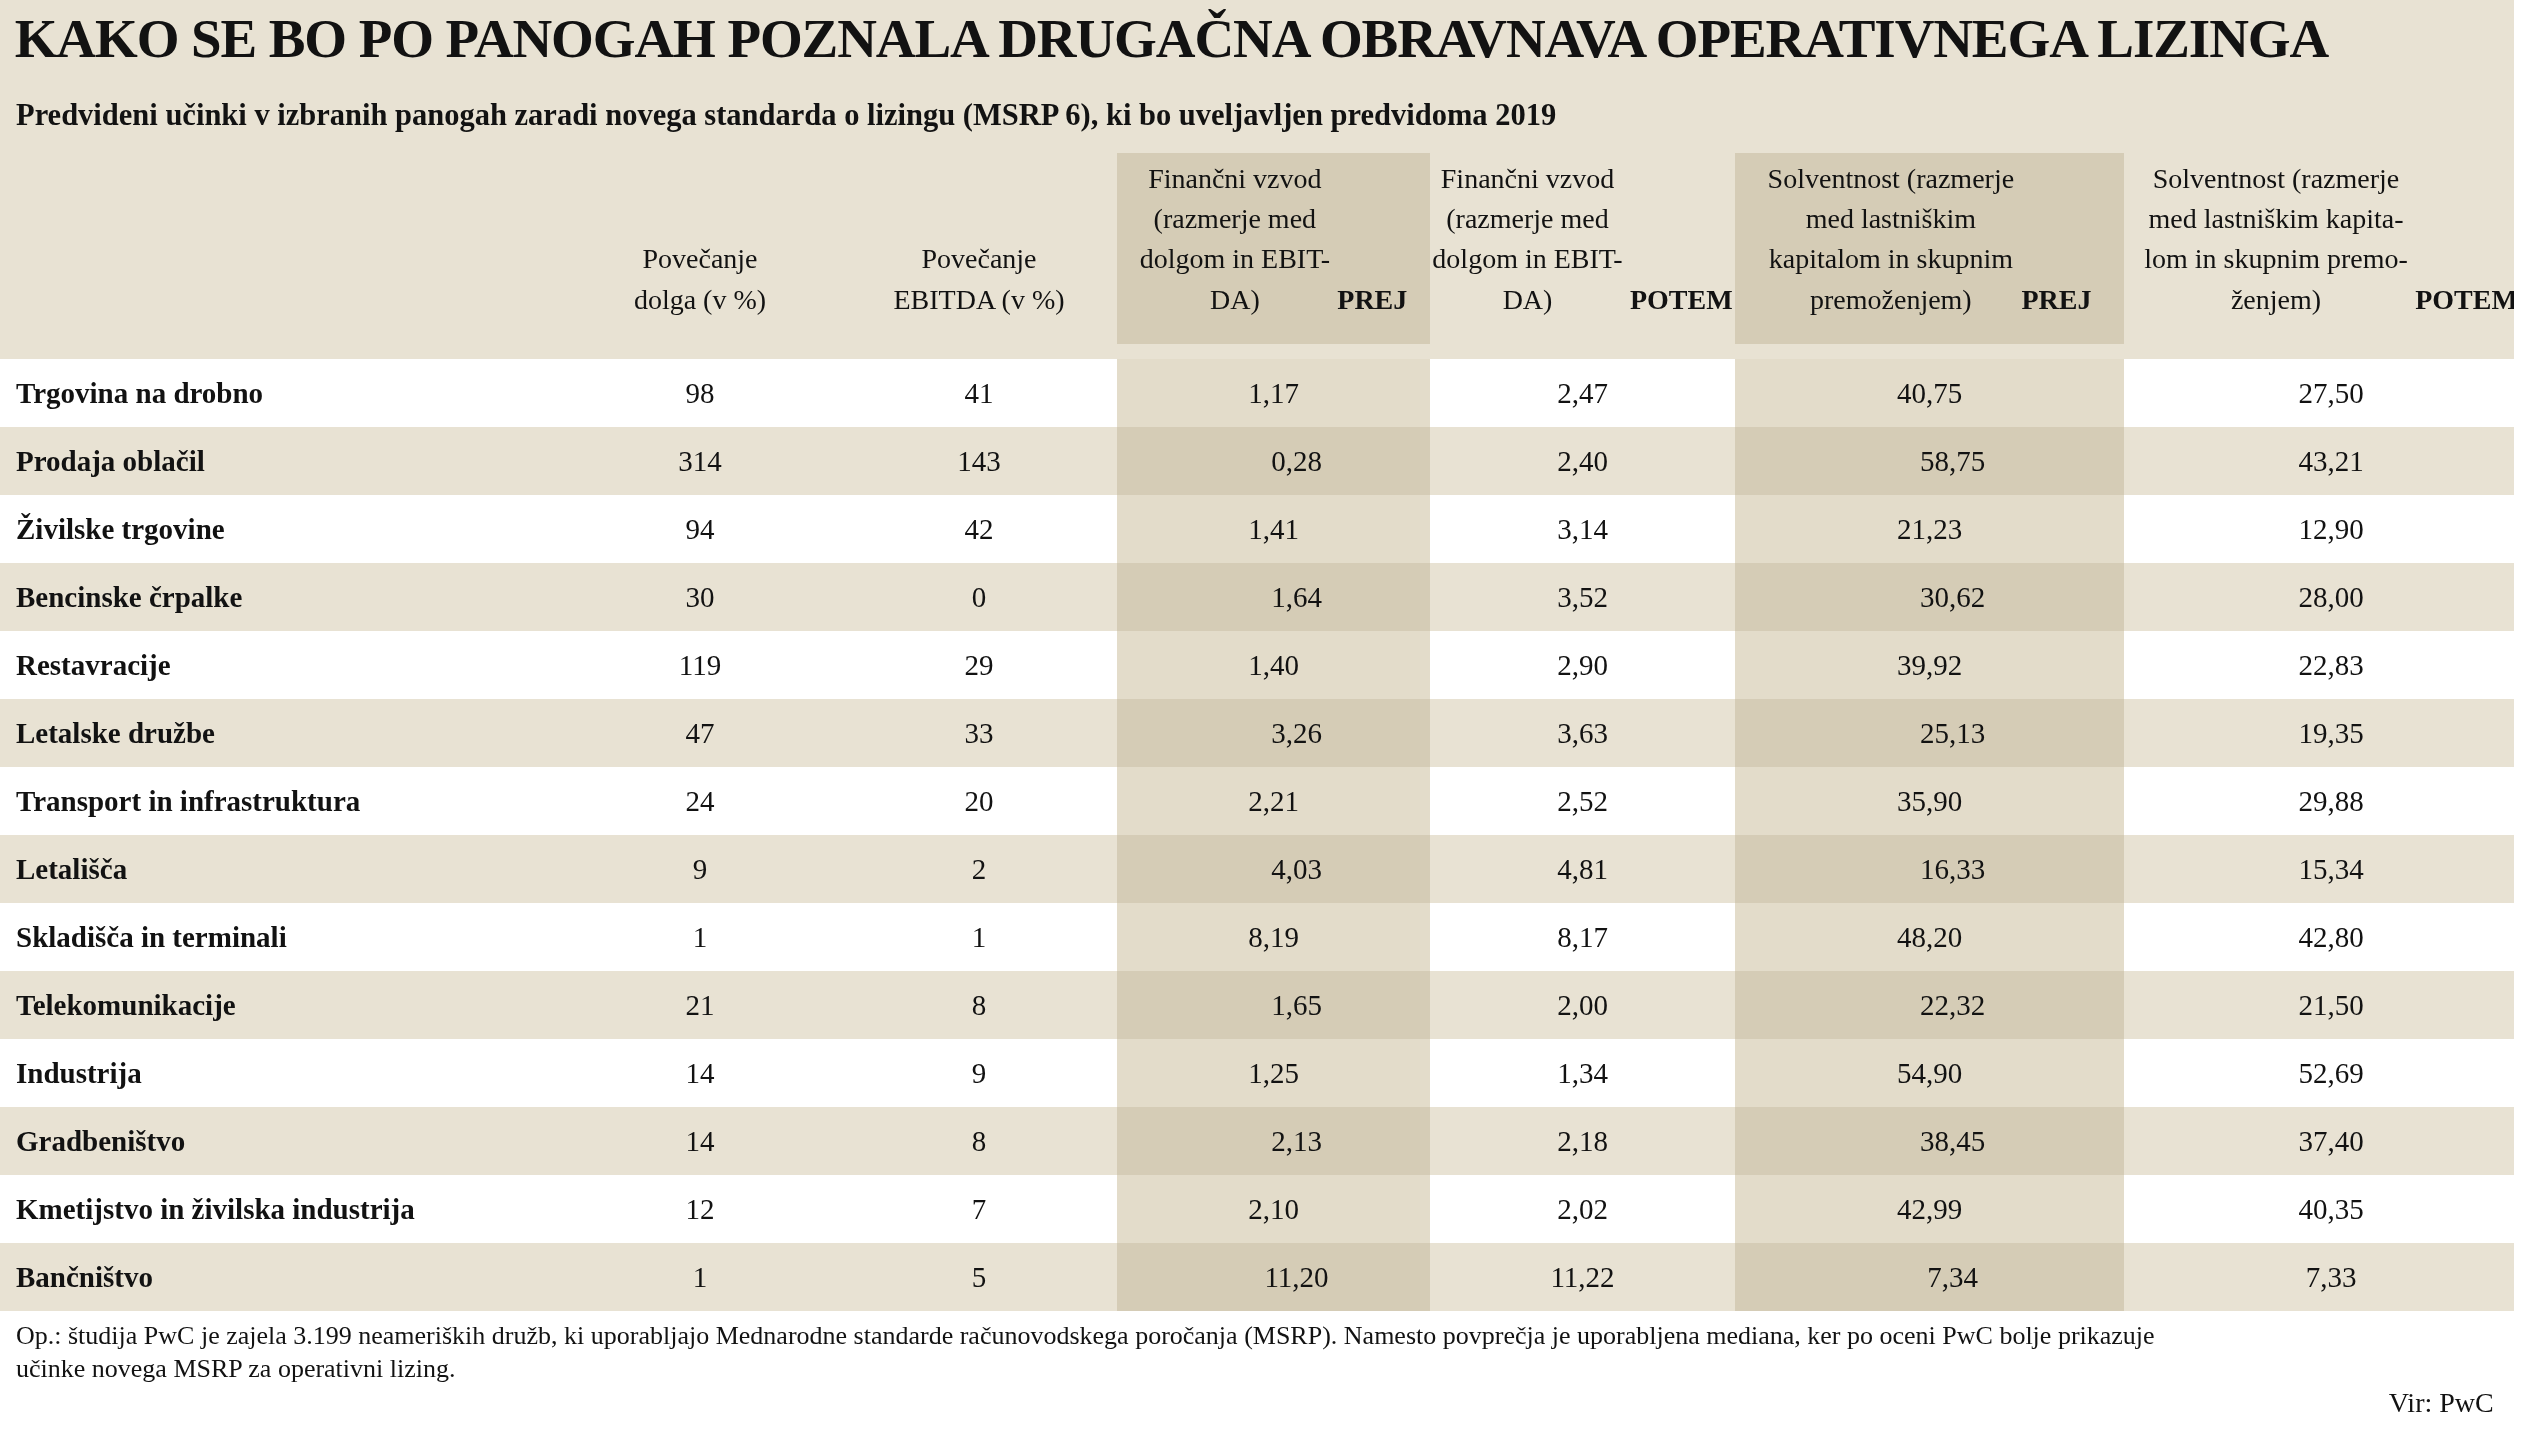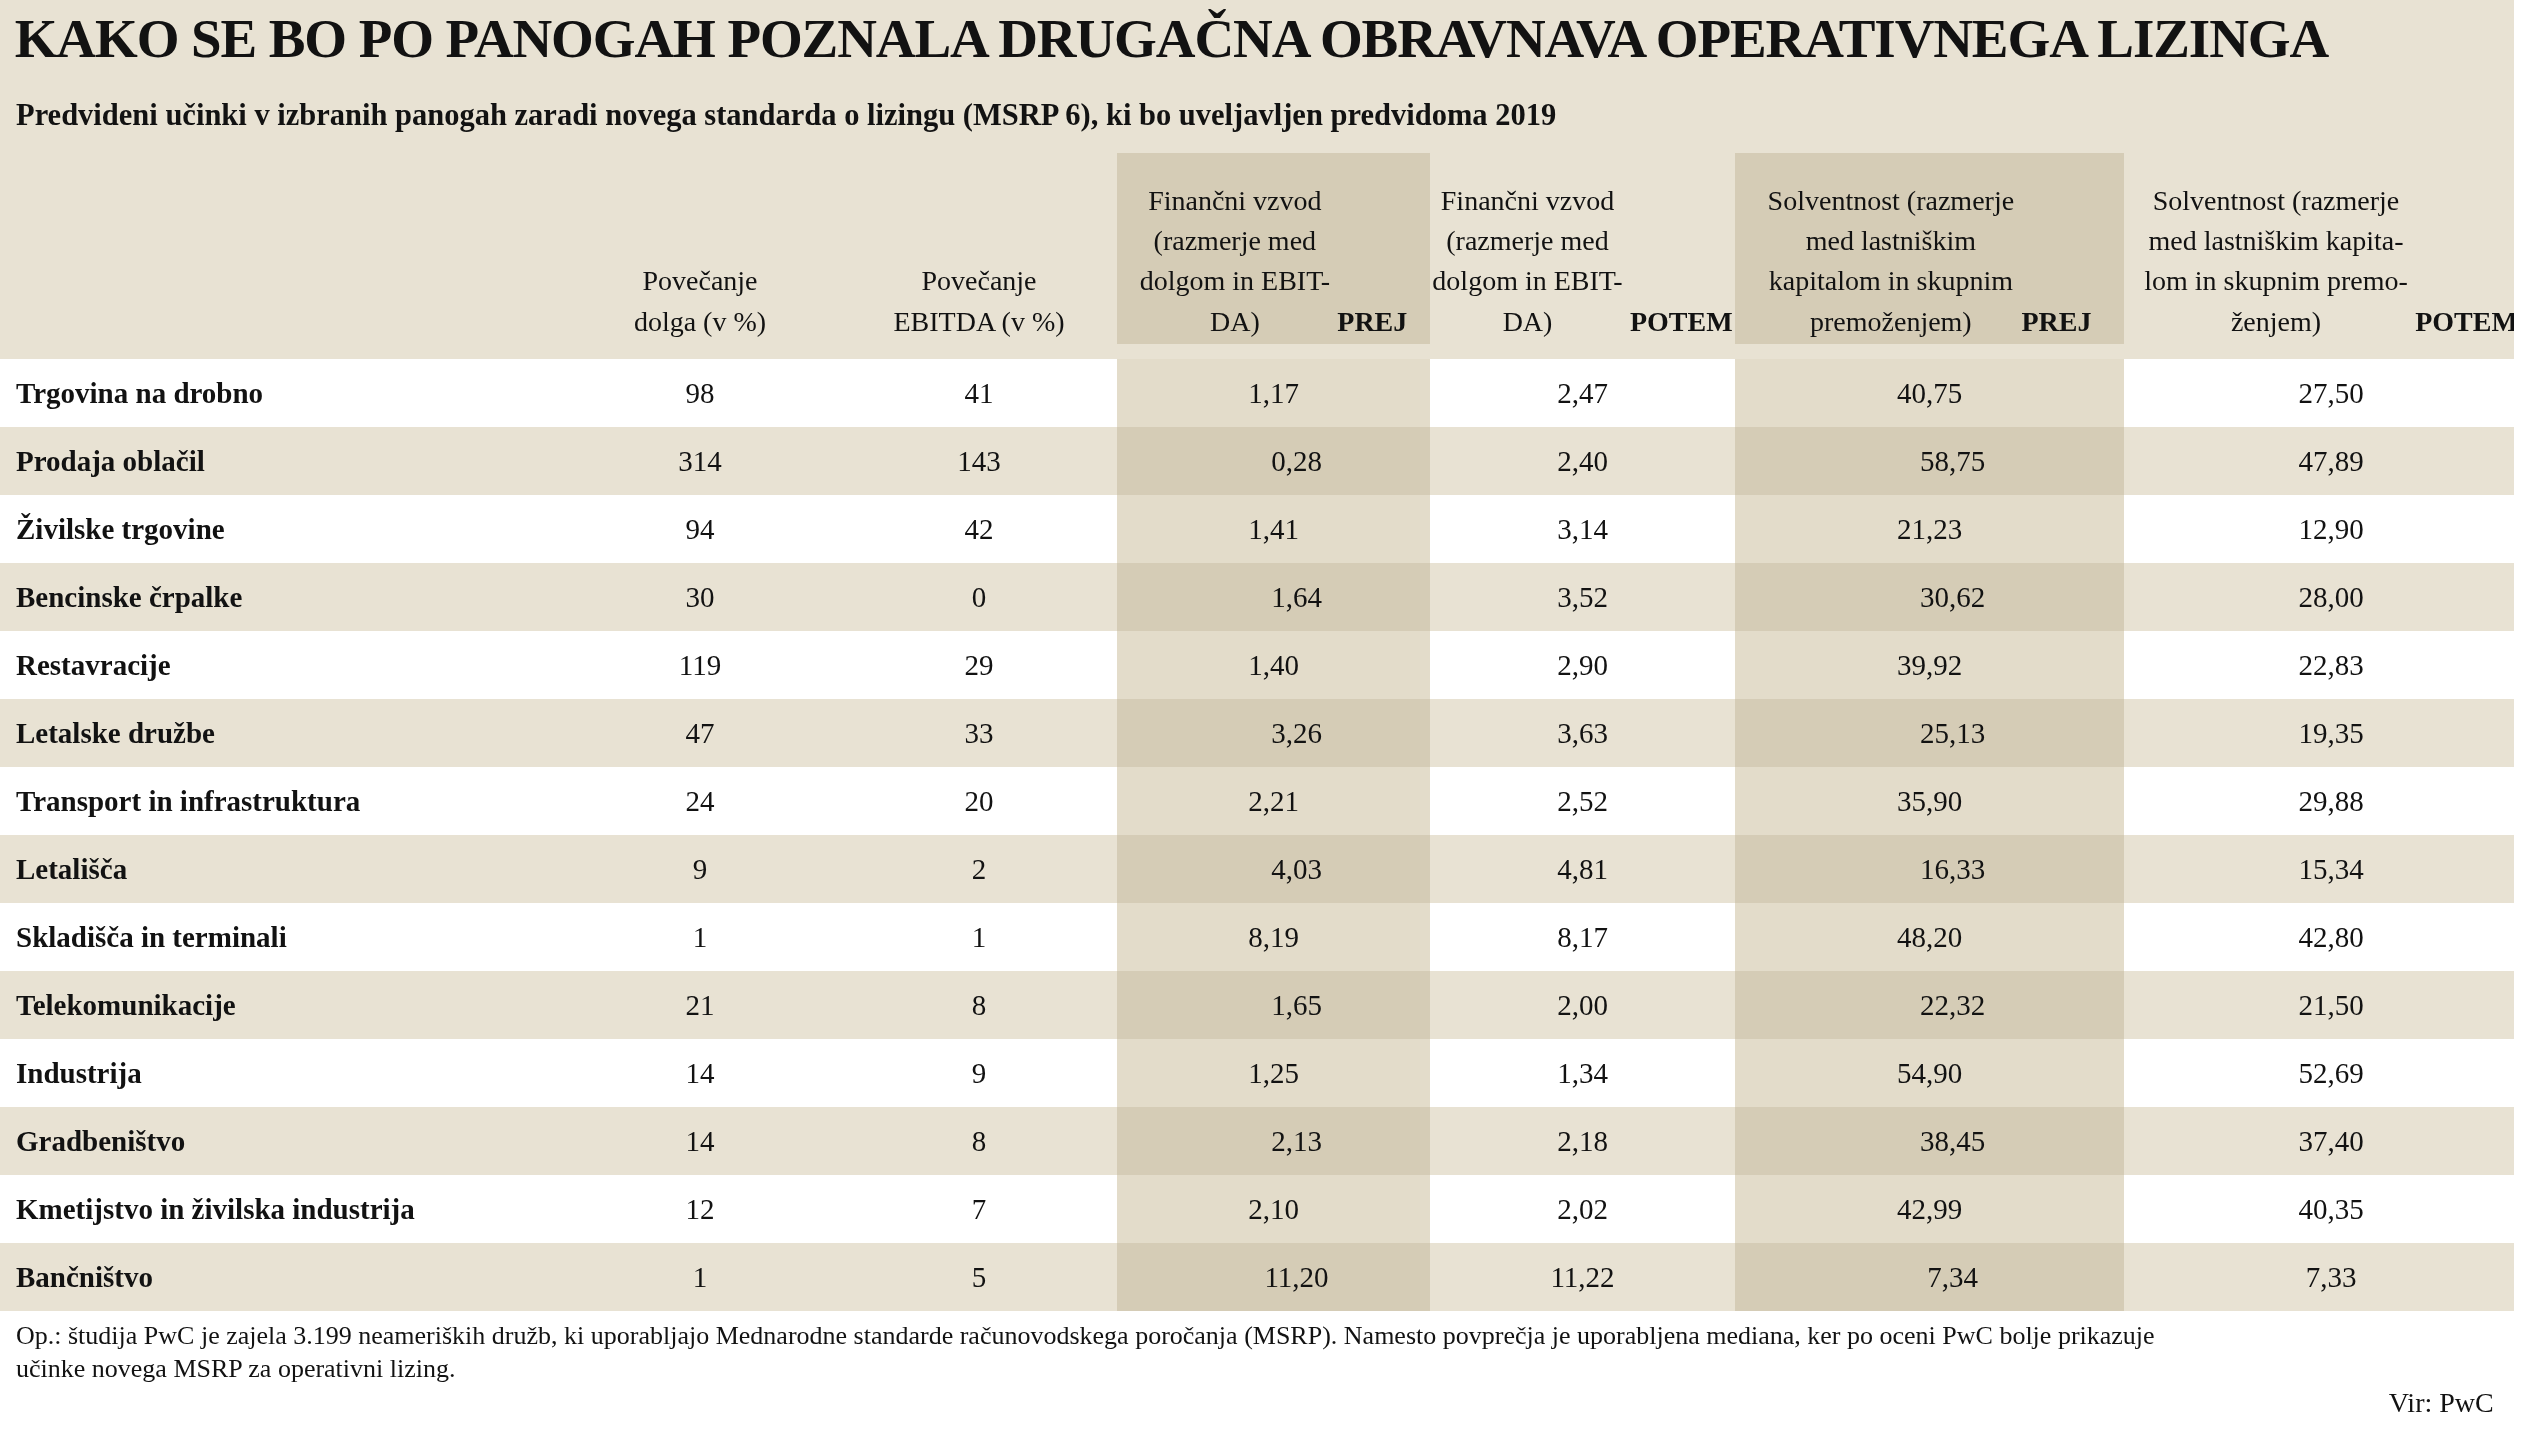--- a/index.html
+++ b/index.html
@@ -32,21 +32,21 @@
     position:absolute;left:16px;top:96px;
     font-size:30.5px;font-weight:bold;line-height:1.3;white-space:nowrap;
   }
   .header-row{
     position:absolute;left:0;top:153px;width:2538px;height:191px;
     display:grid;grid-template-columns:var(--cols);
   }
   .hcell{
     display:flex;align-items:flex-end;justify-content:center;
     text-align:center;font-size:28px;line-height:1.44;
-    padding-bottom:2px;box-sizing:border-box;
+    padding-bottom:24px;box-sizing:border-box;
   }
   .hcell.shade{background:var(--shade-dark);}
   .hlines{white-space:pre-line;}
   .hbold{font-weight:bold;margin-left:7.3px;}
   .rows{position:absolute;left:0;top:344px;width:2538px;margin-top:15px;}
   .row{
     display:grid;grid-template-columns:var(--cols);
     height:68px;
   }
   .row.white{background:var(--row-white);}
@@ -132,21 +132,21 @@
         <div class="cell shade">40,75</div>
         <div class="cell">27,50</div>
       </div>
       <div class="row beige">
         <div class="cell label">Prodaja oblačil</div>
         <div class="cell">314</div>
         <div class="cell">143</div>
         <div class="cell shade">0,28</div>
         <div class="cell">2,40</div>
         <div class="cell shade">58,75</div>
-        <div class="cell">47,89</div>
+        <div class="cell">43,21</div>
       </div>
       <div class="row white">
         <div class="cell label">Živilske trgovine</div>
         <div class="cell">94</div>
         <div class="cell">42</div>
         <div class="cell shade">1,41</div>
         <div class="cell">3,14</div>
         <div class="cell shade">21,23</div>
         <div class="cell">12,90</div>
       </div>

